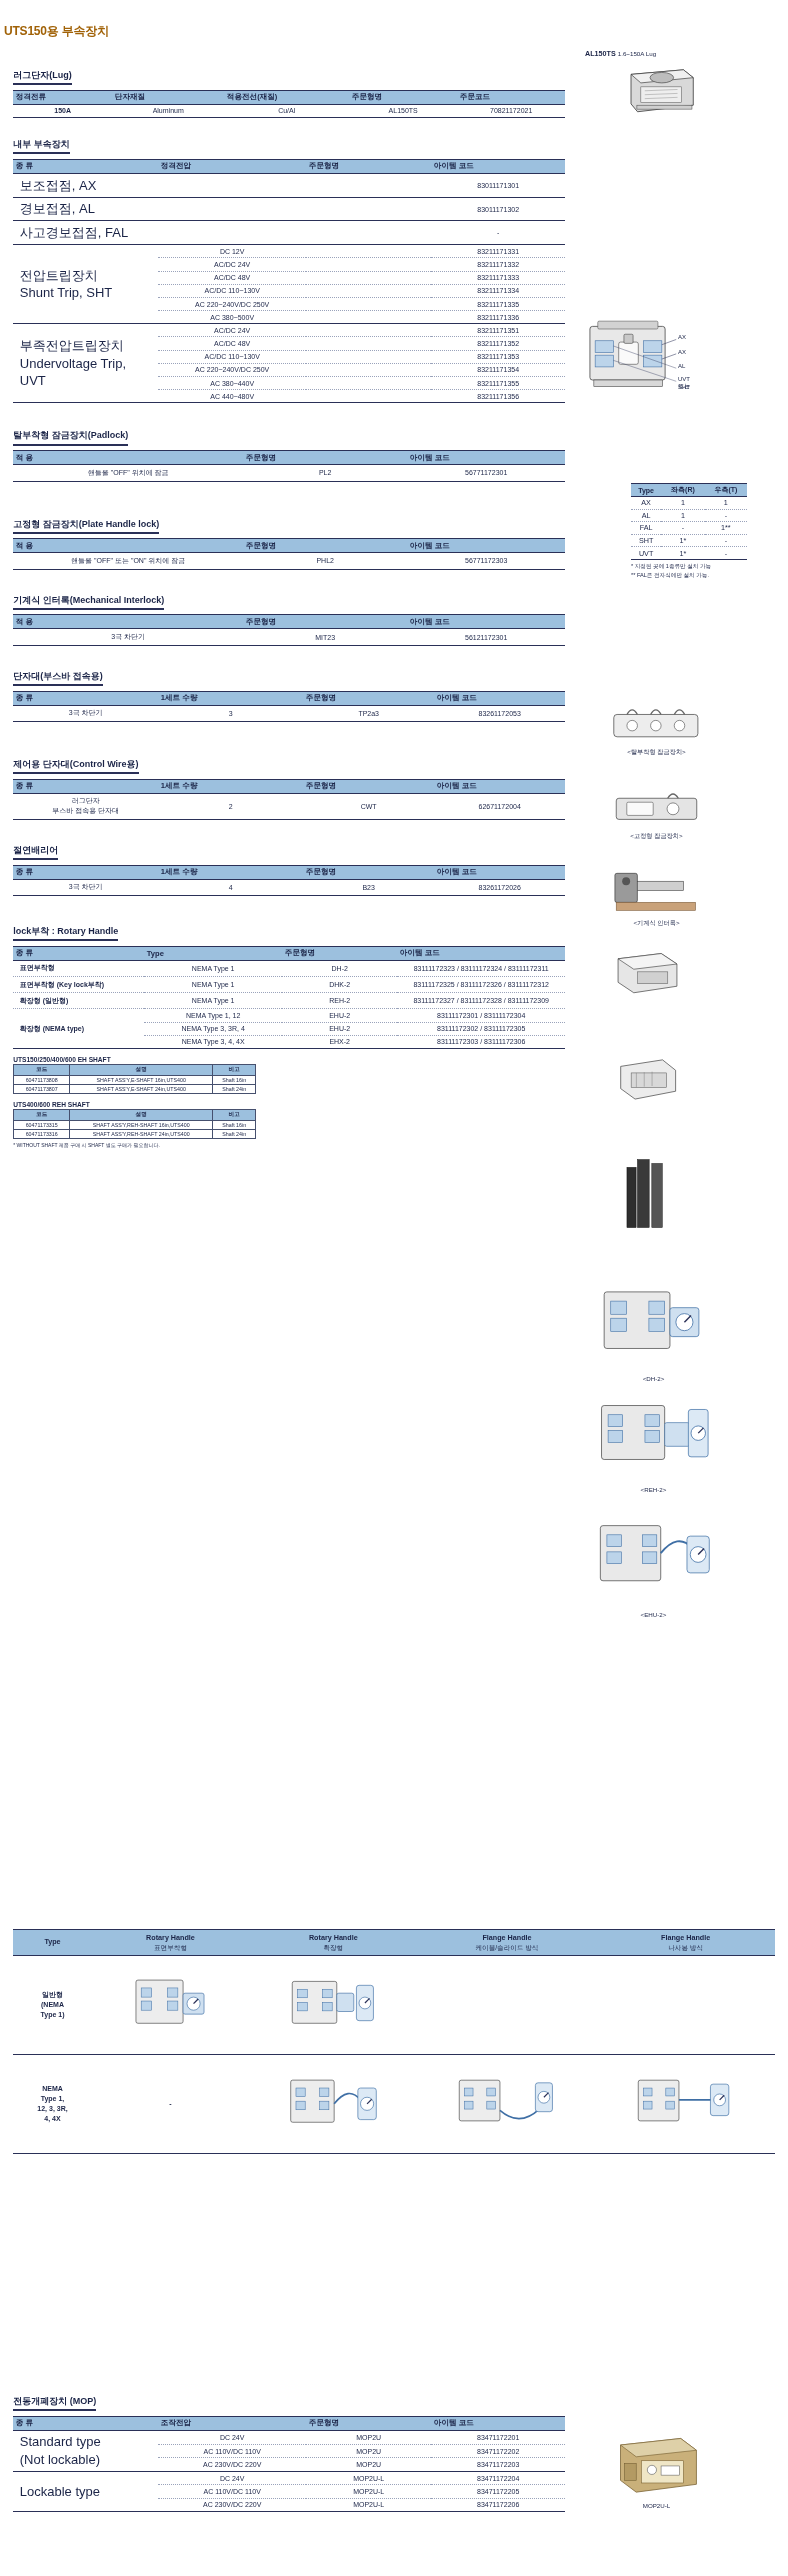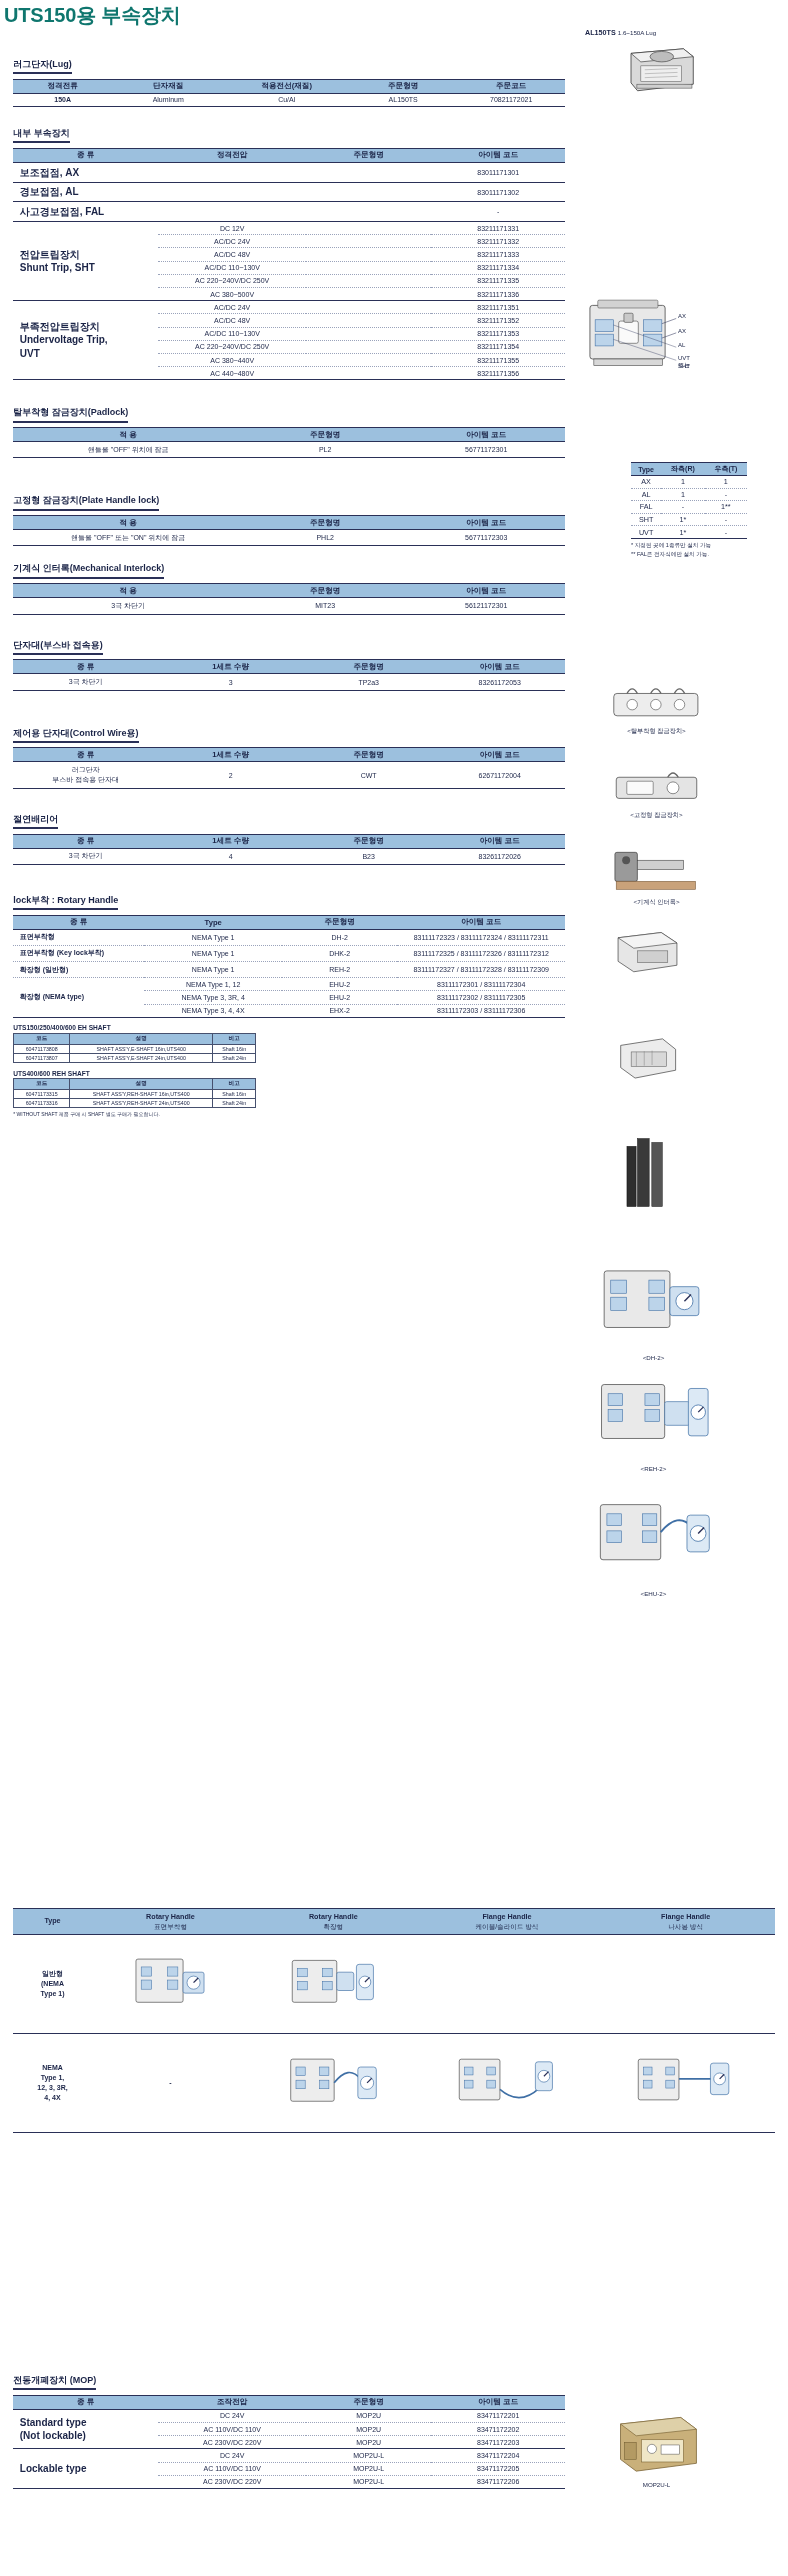--- a/index.html
+++ b/index.html
@@ -7,46 +7,46 @@
   body {
     width:789px; height:2576px; position:relative;
     background:#ffffff;
     font-family:"Liberation Sans","DejaVu Sans",sans-serif;
     color:#1b2447; font-size:7.2px;
   }
   .page { position:relative; width:789px; height:2576px; padding:0; }
   .wrap { position:relative; width:762px; margin:0 9.2px; }
 
   h1.title {
-    font-size:20px; font-weight:bold; color:#0f766e;
-    margin:2px 0 0 4px; letter-spacing:-0.2px;
+    font-size:12px; font-weight:bold; color:#a16207;
+    margin:23px 0 0 4px; letter-spacing:-0.2px;
   }
 
   .sec-head {
     font-size:9px; font-weight:bold; color:#1b2447;
     margin:0 0 1.3px 4px; display:inline-block;
     border-bottom:2.6px solid #2a3057; padding-bottom:1.3px;
   }
 
   table.dt { width:552px; border-collapse:collapse; margin-left:4px; margin-top:3.3px; }
   table.dt th {
     background:#9cc0de; color:#1b2447; font-weight:bold;
-    font-size:7.6px; height:14px; text-align:center;
+    font-size:7.6px; height:14px; text-align:left;
     border-top:1.3px solid #2a3057; border-bottom:1.3px solid #2a3057;
     padding:1.3px 2.6px;
   }
   table.dt td {
     text-align:center; font-size:7px; color:#1b2447;
     padding:2.6px 3.3px; border-bottom:0.7px dotted #9aa3bb;
     height:13px;
   }
   table.dt tr.last td { border-bottom:1.3px solid #2a3057; }
   table.dt td.grp {
-    font-weight:bold; text-align:left; padding-left:6.6px;
-    border-bottom:1.3px solid #2a3057; font-size:10px; line-height:1.35;
+    font-weight:normal; text-align:left; padding-left:6.6px;
+    border-bottom:1.3px solid #2a3057; font-size:13px; line-height:1.35;
   }
   table.dt td.solidb { border-bottom:1.3px solid #2a3057; }
 
   
   .fig { position:absolute; }
   .figcap { text-align:center; font-size:6.2px; color:#1b2447; margin-top:2px; }
 
   
   table.mini { border-collapse:collapse; width:116px; }
   table.mini th {
@@ -360,21 +360,21 @@
   <div class="fig" style="left:591px; top:762px; width:131px;">
     <svg class="ill" width="99" height="45" viewBox="0 0 150 68">
       <rect x="14" y="20" width="122" height="32" rx="4" fill="#e4e4e4" stroke="#444" stroke-width="1.1"></rect>
       <rect x="30" y="26" width="40" height="20" rx="2" fill="#fafafa" stroke="#555" stroke-width="0.9"></rect>
       <circle cx="100" cy="36" r="9" fill="#fff" stroke="#555" stroke-width="1"></circle>
       <path d="M92 20 q8 -13 16 0" fill="none" stroke="#666" stroke-width="2"></path>
     </svg>
     <div class="figcap">&lt;고정형 잠금장치&gt;</div>
   </div>
 
-  <div class="wrap" style="margin-top:16px;">
+  <div class="wrap" style="margin-top:24px;">
     <div class="sec-head">기계식 인터록(Mechanical Interlock)</div>
     <table class="dt">
       <thead>
           <tr>
         <th style="width:230px">적 용</th>
         <th style="width:164px">주문형명</th>
         <th>아이템 코드</th>
       </tr>
         </thead>
       <tbody>

